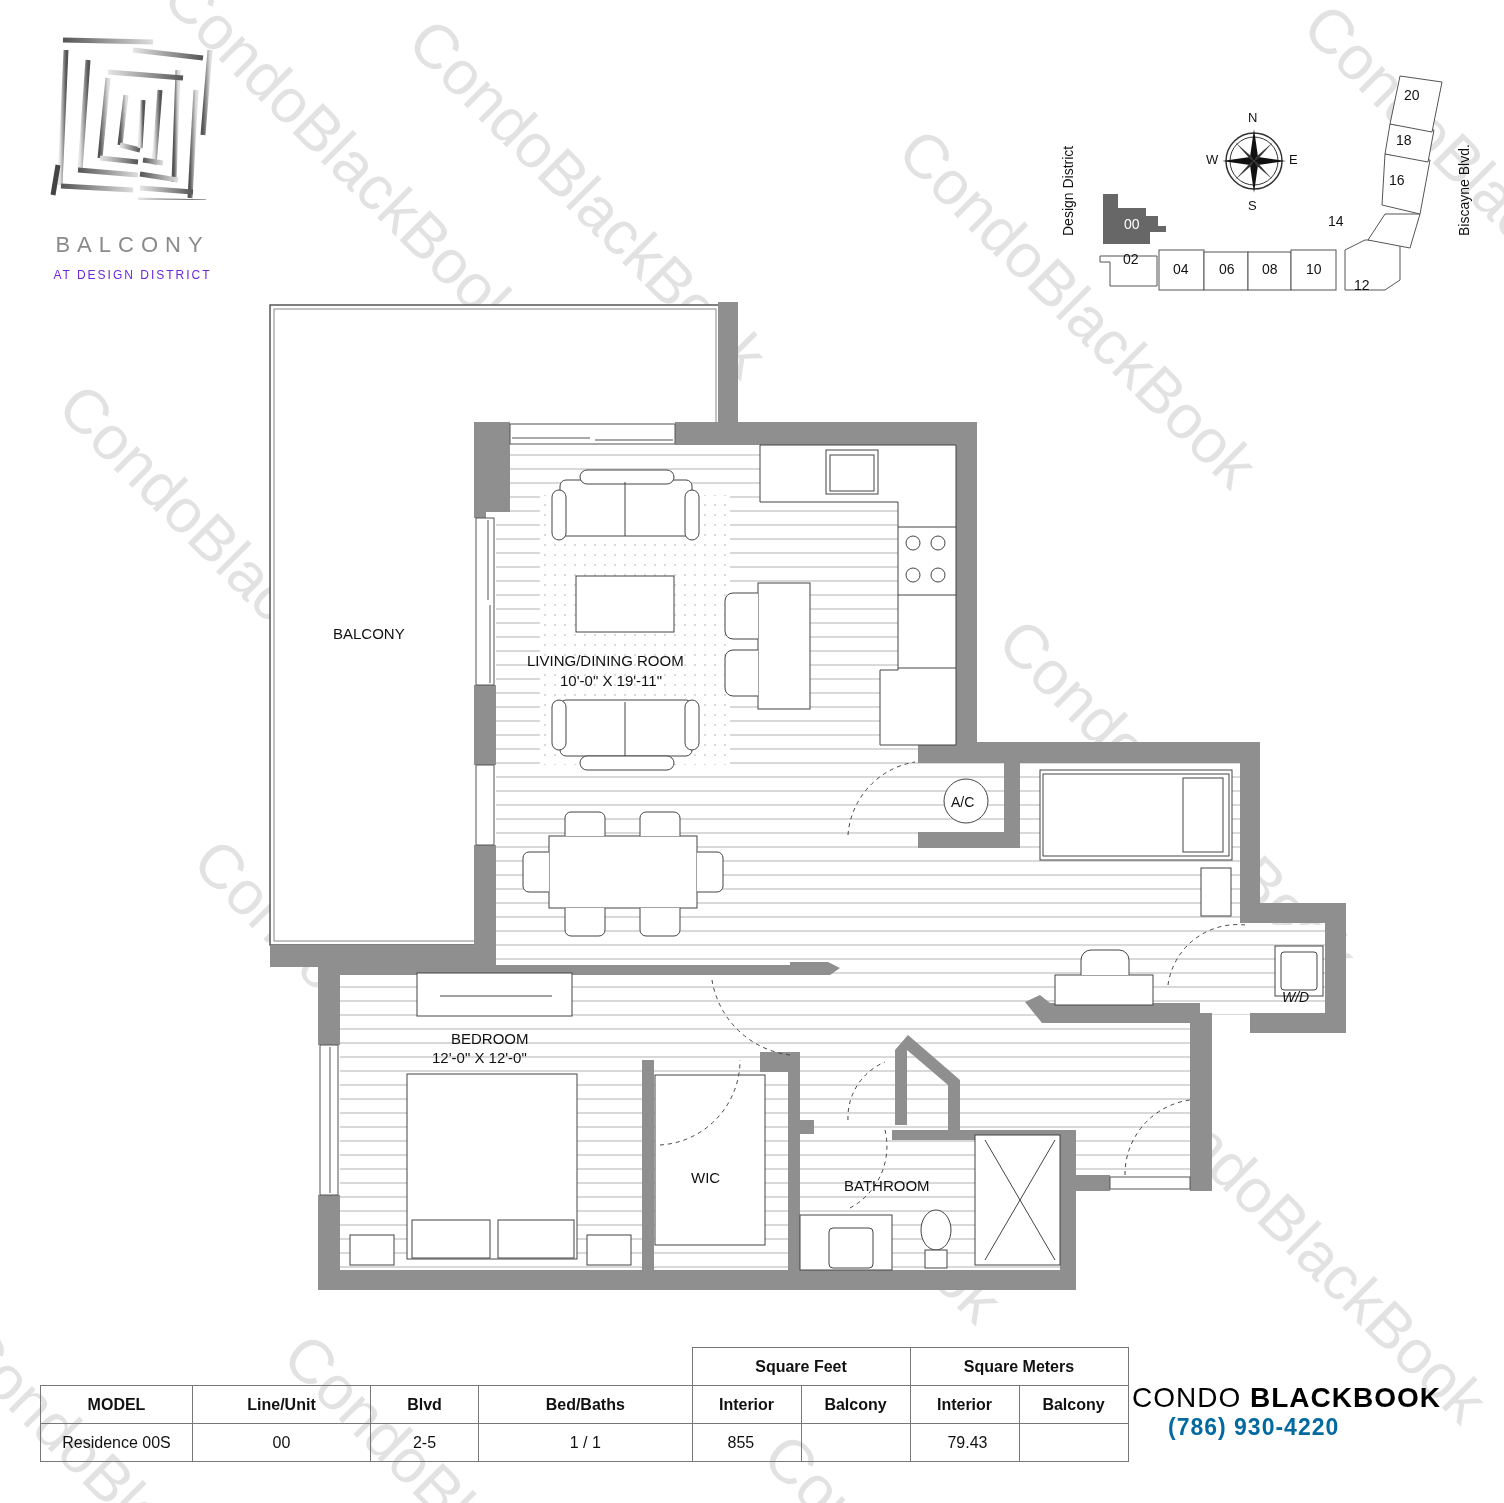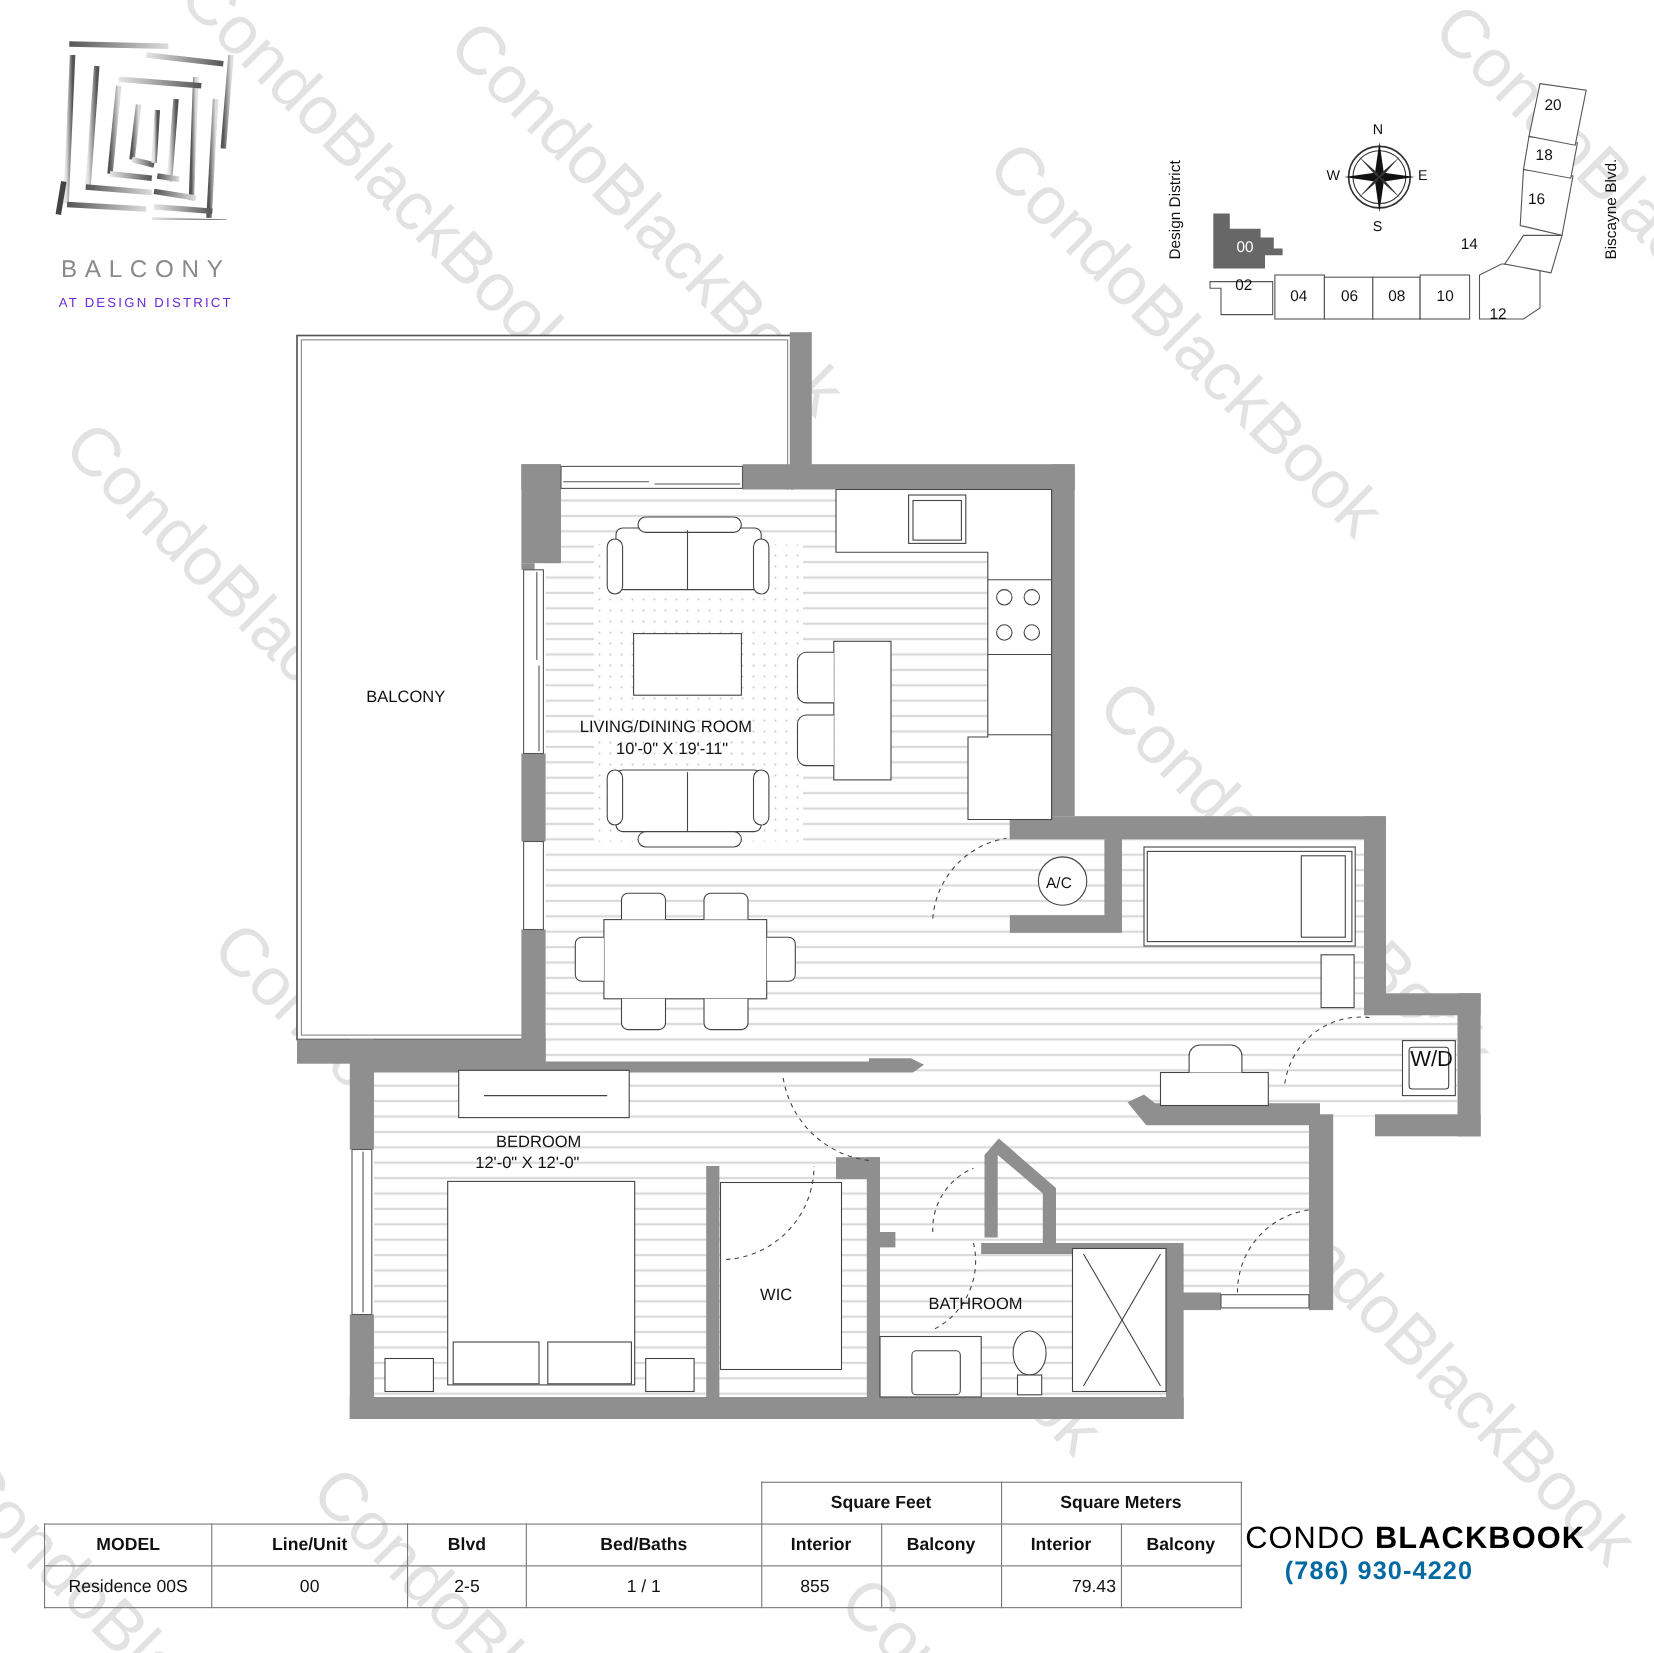--- a/index.html
+++ b/index.html
@@ -269,21 +269,21 @@
 </svg>
 
 <div class="room-label" style="left:333px;top:624px;">BALCONY</div>
 <div class="room-label" style="left:527px;top:651px;">LIVING/DINING ROOM</div>
 <div class="room-label" style="left:560px;top:671px;">10'-0" X 19'-11"</div>
 <div class="room-label" style="left:451px;top:1029px;">BEDROOM</div>
 <div class="room-label" style="left:432px;top:1048px;">12'-0" X 12'-0"</div>
 <div class="room-label" style="left:691px;top:1168px;">WIC</div>
 <div class="room-label" style="left:844px;top:1176px;">BATHROOM</div>
 <div class="room-label" style="left:951px;top:793px;font-size:14px;">A/C</div>
-<div class="room-label" style="left:1282px;top:954px;font-size:20px;">W/D</div>
+<div class="room-label" style="left:1282px;top:988px;font-size:14px;font-style:italic;">W/D</div>
 
 <table class="spec">
   <tbody>
       <tr>
     <td class="blank" style="width:144px;"></td>
     <td class="blank" style="width:170px;"></td>
     <td class="blank" style="width:100px;"></td>
     <td class="blank" style="width:205px;"></td>
     <td colspan="2" class="hdr" style="border-top:1px solid #777;">Square Feet</td>
     <td colspan="2" class="hdr" style="border-top:1px solid #777;">Square Meters</td>
@@ -298,21 +298,21 @@
     <td class="hdr" style="width:100px;">Interior</td>
     <td class="hdr" style="width:100px;">Balcony</td>
   </tr>
   <tr>
     <td>Residence 00S</td>
     <td>00</td>
     <td>2-5</td>
     <td>1 / 1</td>
     <td style="text-align:left;padding-left:35px;">855</td>
     <td></td>
-    <td style="text-align:right;padding-left:10px;">79.43</td>
+    <td style="text-align:center;padding-left:10px;">79.43</td>
     <td></td>
   </tr>
 </tbody>
   </table>
 
 <div class="brand">
   <span class="light">CONDO</span>
   <span>BLACKBOOK</span>
 </div>
 <div class="phone">(786) 930-4220</div>

